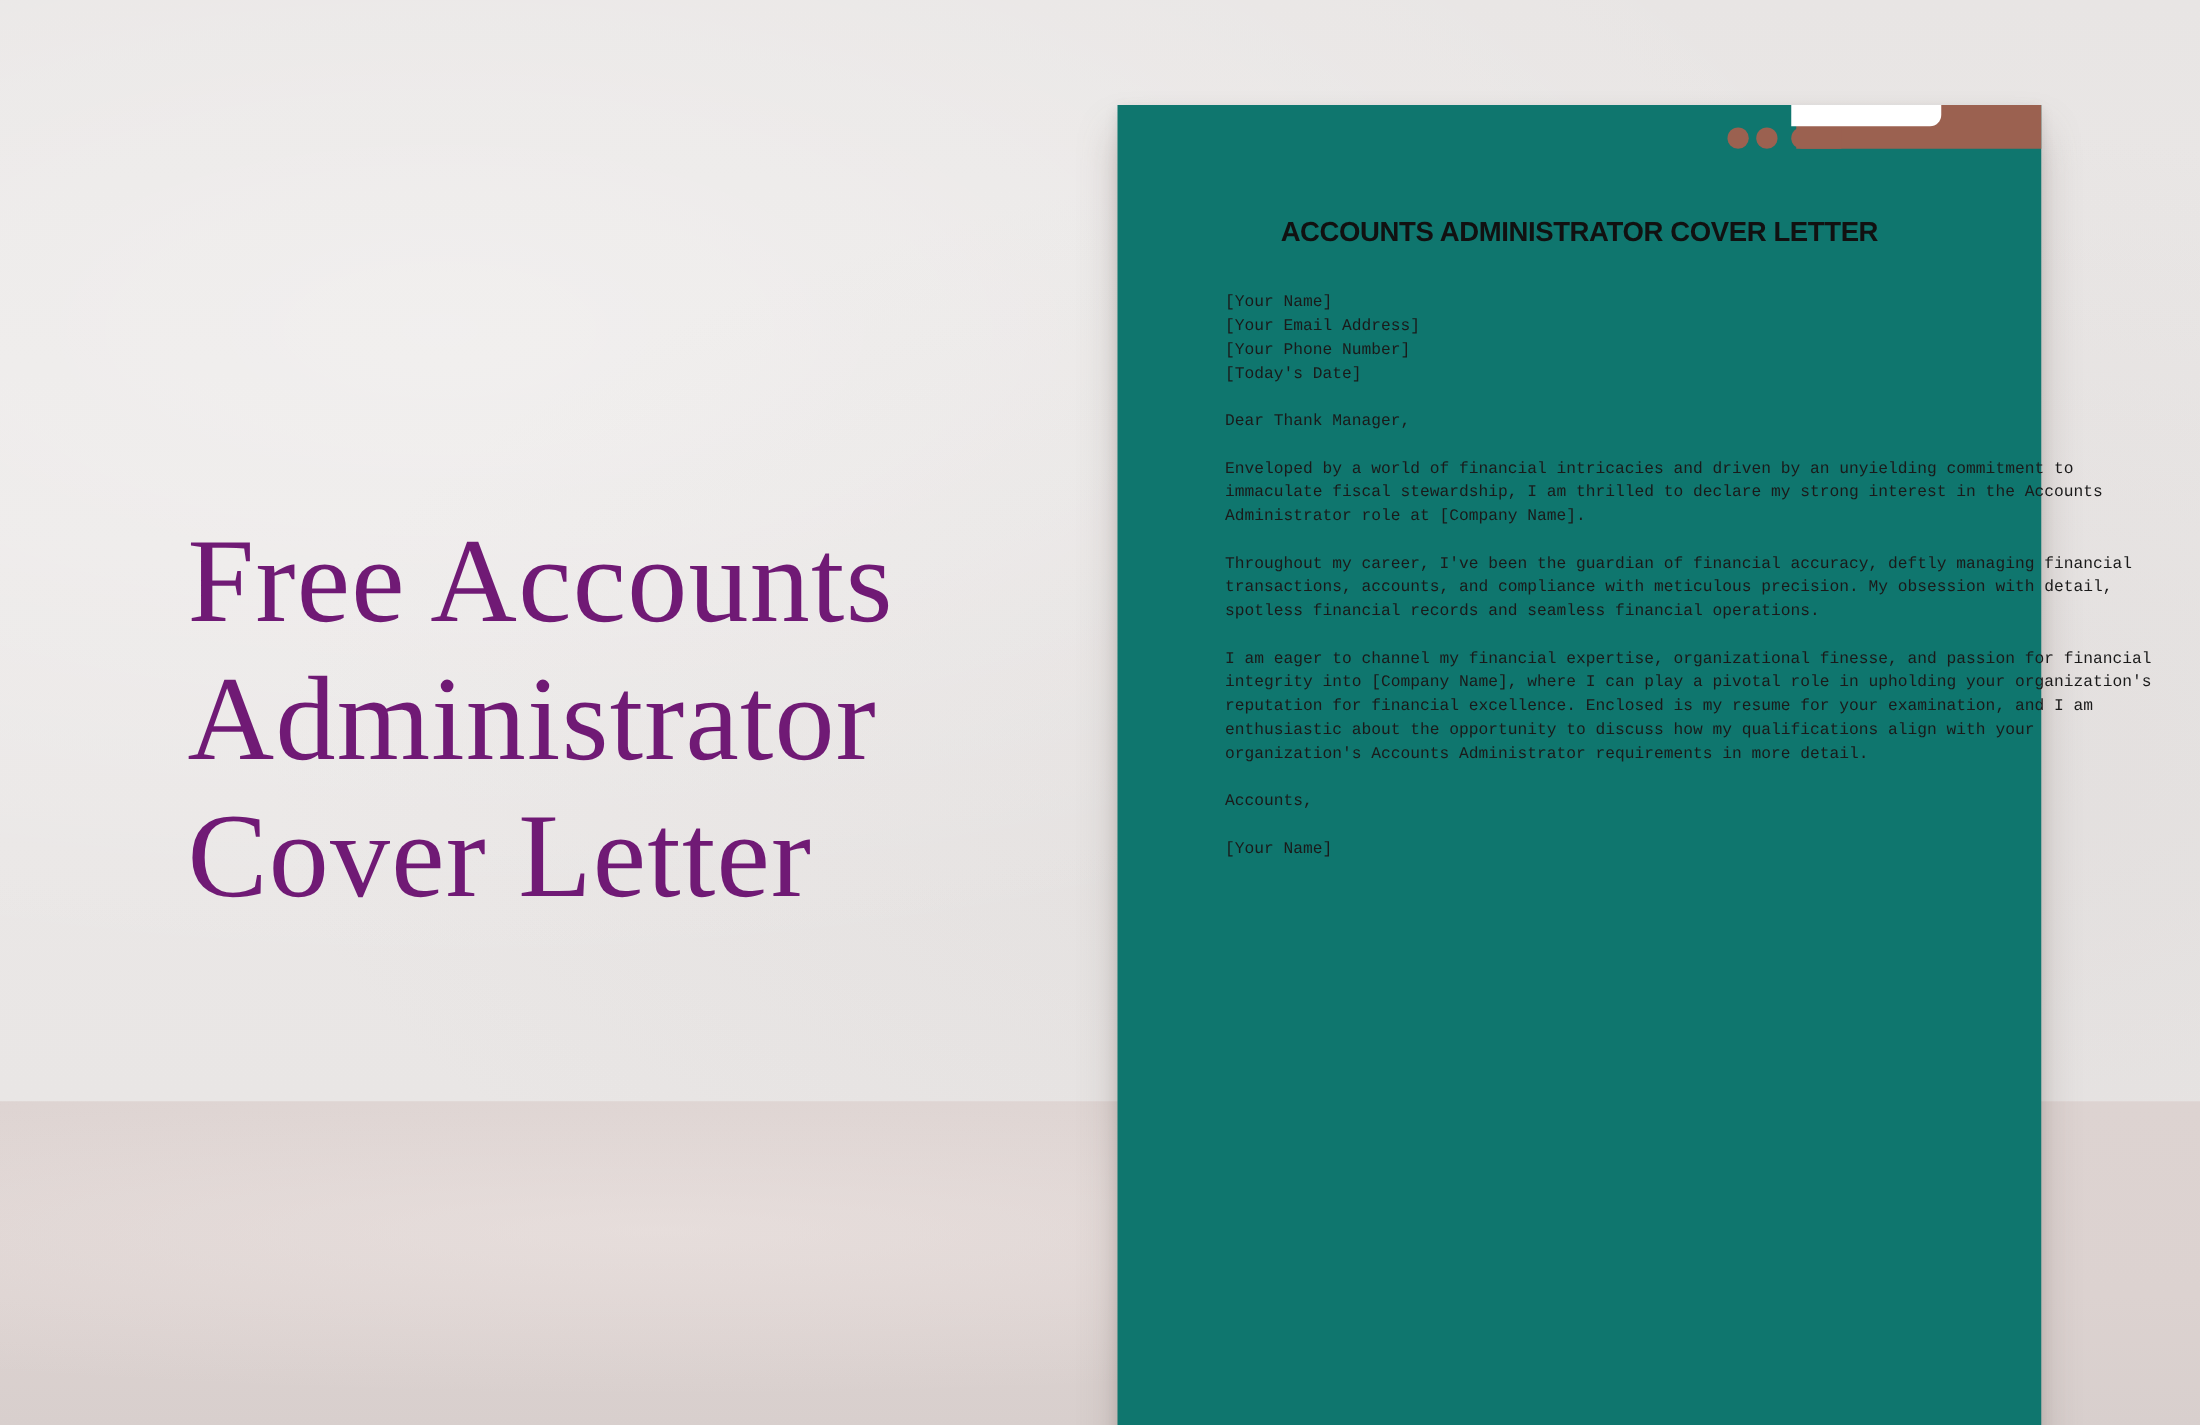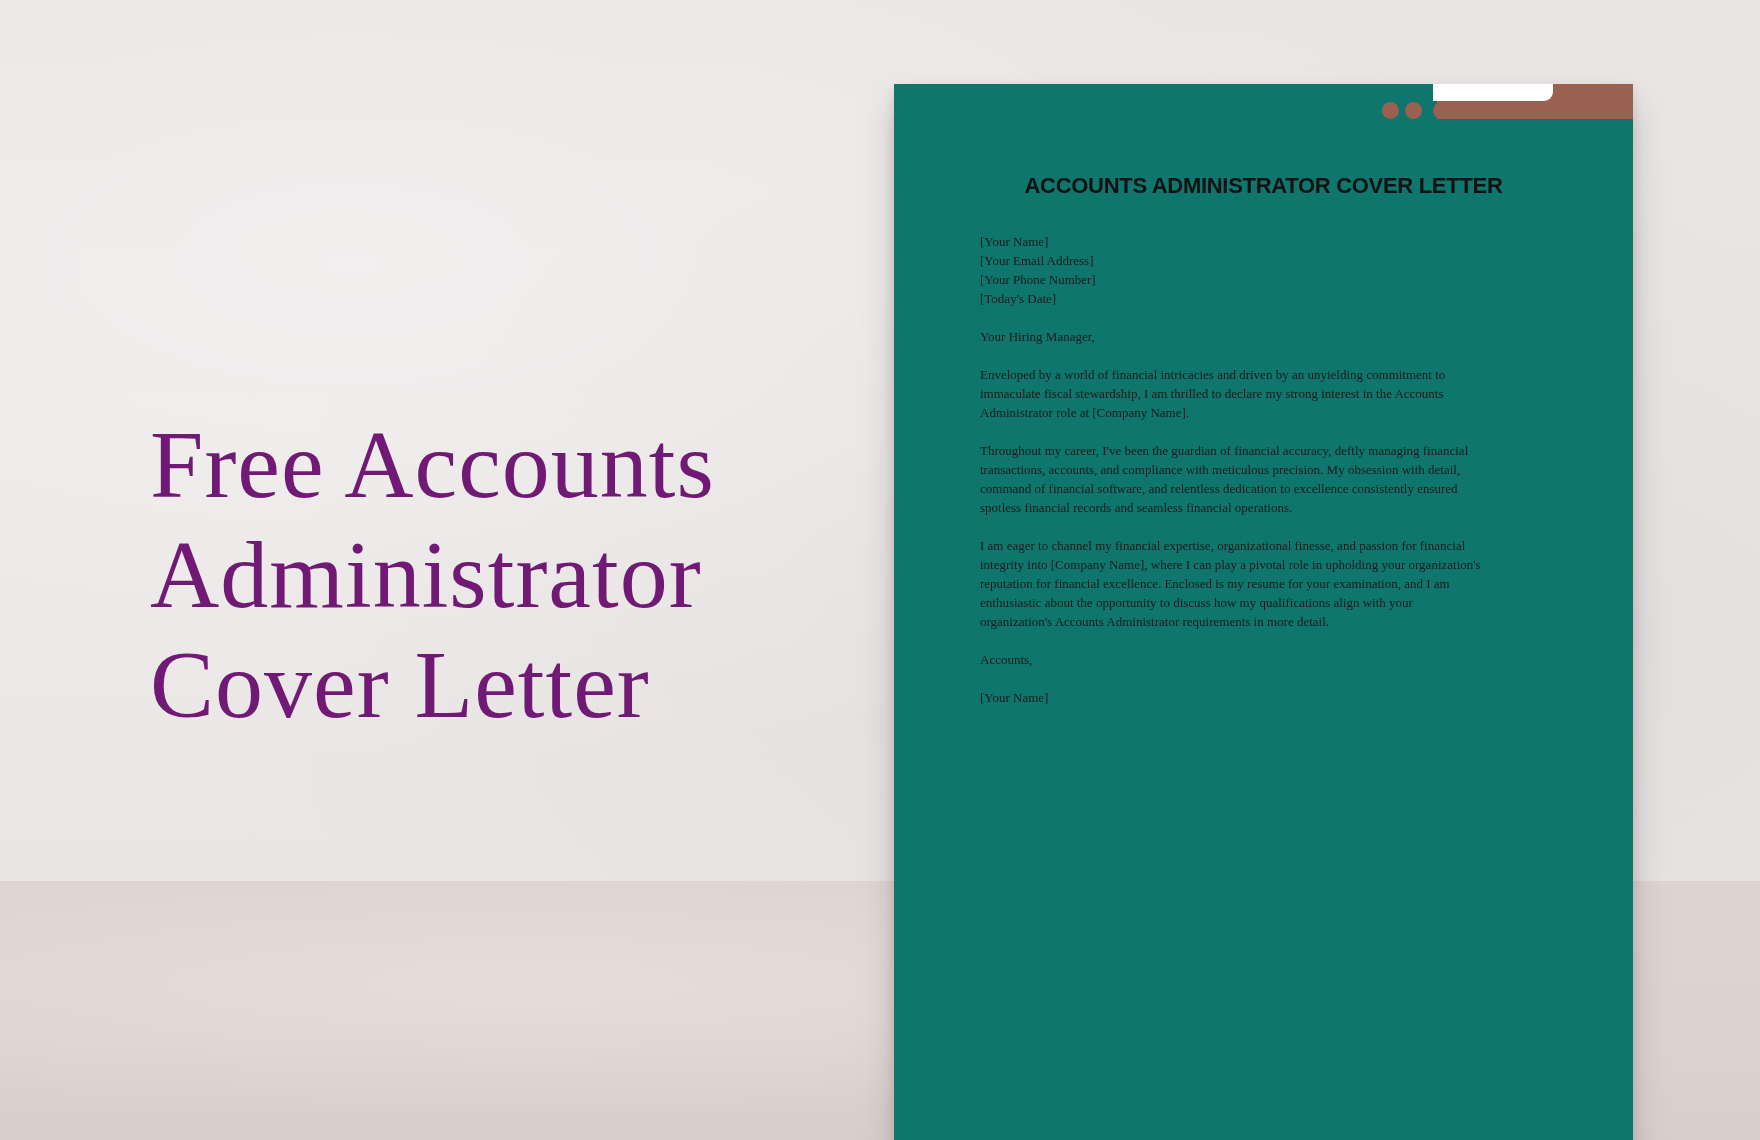--- a/index.html
+++ b/index.html
@@ -49,21 +49,21 @@
     position:absolute; top:18px; width:17px; height:17px; border-radius:50%;
     background:var(--accent);
   }
   .doc-title {
     position:absolute; left:0; top:89px; width:739px; text-align:center;
     font-family:"Liberation Sans", sans-serif; font-weight:bold;
     font-size:22px; color:#111; letter-spacing:-0.3px; margin:0;
   }
   .doc-body {
     position:absolute; left:86px; top:148px; width:580px;
-    font-family:Liberation Serif, serif; font-size:13px;
+    font-family:Liberation Mono, monospace; font-size:13px;
     line-height:19px; color:#1a1a1a;
   }
   .doc-body p { margin:0 0 19px 0; }
   .doc-body .line { display:block; white-space:nowrap; }
 </style>
 </head>
 <body>
 
 <div class="bg-wall"></div>
 <div class="bg-floor"></div>
@@ -84,31 +84,30 @@
   <h2 class="doc-title">ACCOUNTS ADMINISTRATOR COVER LETTER</h2>
 
   <div class="doc-body">
     <p>
       <span class="line">[Your Name]</span>
       <span class="line">[Your Email Address]</span>
       <span class="line">[Your Phone Number]</span>
       <span class="line">[Today's Date]</span>
     </p>
     <p>
-      <span class="line">Your Hiring Manager,</span>
+      <span class="line">Dear Thank Manager,</span>
     </p>
     <p>
       <span class="line">Enveloped by a world of financial intricacies and driven by an unyielding commitment to</span>
       <span class="line">immaculate fiscal stewardship, I am thrilled to declare my strong interest in the Accounts</span>
       <span class="line">Administrator role at [Company Name].</span>
     </p>
     <p>
       <span class="line">Throughout my career, I've been the guardian of financial accuracy, deftly managing financial</span>
       <span class="line">transactions, accounts, and compliance with meticulous precision. My obsession with detail,</span>
-      <span class="line">command of financial software, and relentless dedication to excellence consistently ensured</span>
       <span class="line">spotless financial records and seamless financial operations.</span>
     </p>
     <p>
       <span class="line">I am eager to channel my financial expertise, organizational finesse, and passion for financial</span>
       <span class="line">integrity into [Company Name], where I can play a pivotal role in upholding your organization's</span>
       <span class="line">reputation for financial excellence. Enclosed is my resume for your examination, and I am</span>
       <span class="line">enthusiastic about the opportunity to discuss how my qualifications align with your</span>
       <span class="line">organization's Accounts Administrator requirements in more detail.</span>
     </p>
     <p>

